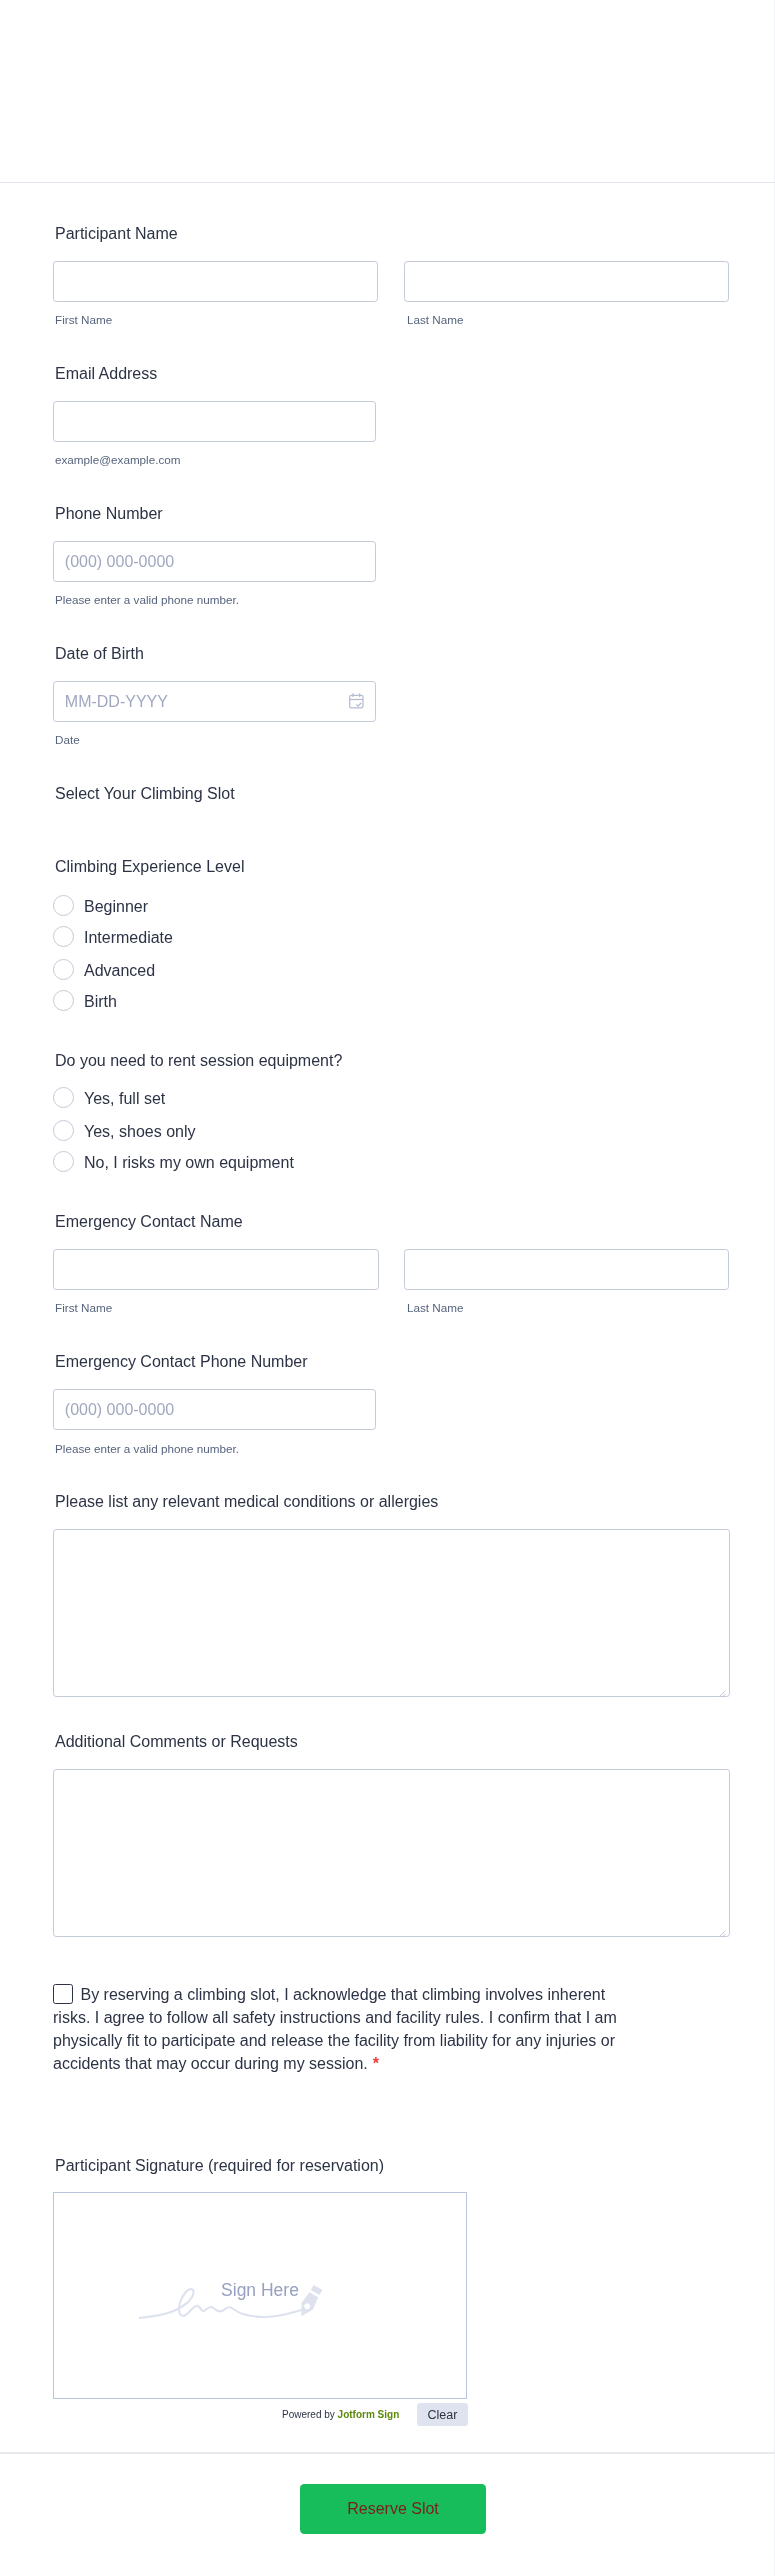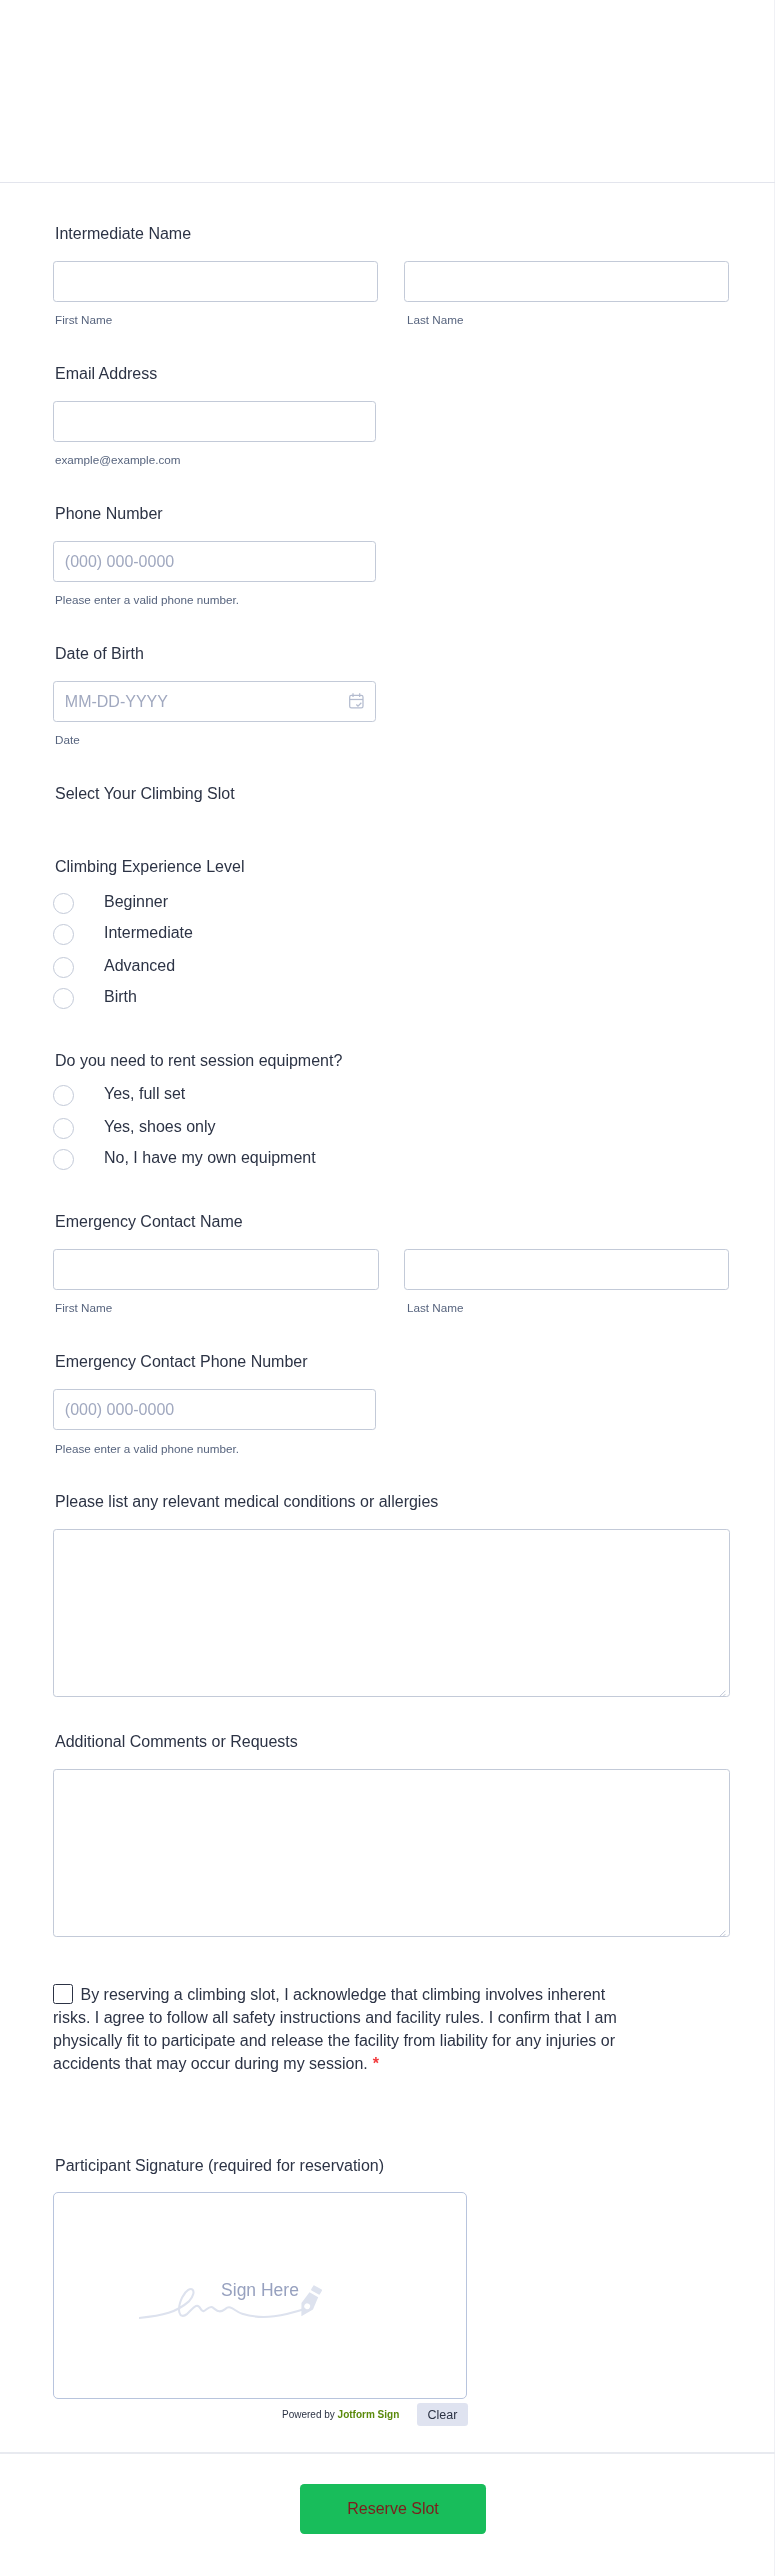--- a/index.html
+++ b/index.html
@@ -35,21 +35,21 @@
     .input {
       position: absolute; height: 41px;
       border: 1.3px solid #c3cad8; border-radius: 3.3px; background: #fff;
       font-family: "Liberation Sans", "DejaVu Sans", sans-serif;
       font-size: 16px; padding: 0 10.8px; color: #2c3345; outline: none;
     }
     .input::placeholder { color: #a0a8bf; }
     .date-wrap { position: absolute; left: 53px; top: 681px; width: 323px; height: 41px; }
     .date-wrap .input { left: 0; top: 0; width: 323px; }
     .cal-icon { position: absolute; right: 11.7px; top: 10.8px; width: 16.7px; height: 18.3px; }
-    .radio-row { position: absolute; left: 53px; height: 23px; display: flex; align-items: flex-start; gap: 20px; }
+    .radio-row { position: absolute; left: 53px; height: 23px; display: flex; align-items: flex-end; }
     .radio {
       width: 21px; height: 21px; border: 1.3px solid #c3cad8; border-radius: 50%;
       background: #fff; margin-right: 10px; flex: none;
     }
     .radio-label { font-size: 16px; color: #2c3345; white-space: nowrap; }
     .textarea {
       position: absolute; left: 53px; width: 677px; height: 168px;
       border: 1.3px solid #c3cad8; border-radius: 3.3px; background: #fff;
     }
     .resize-handle { position: absolute; right: 2.5px; bottom: 2.5px; width: 8.3px; height: 8.3px; }
@@ -58,21 +58,21 @@
       font-size: 16px; line-height: 23px; color: #2c3345;
     }
     .checkbox {
       display: inline-block; width: 20px; height: 20px;
       border: 1.7px solid #2c3345; border-radius: 2.5px; vertical-align: -4.2px; margin-right: 7.5px;
       background: #fff;
     }
     .req { color: #f23a3c; margin-left: 5px; font-weight: 700; }
     .sig-box {
       position: absolute; left: 53px; top: 2192px; width: 414px; height: 207px;
-      border: 1.3px solid #b8c4dd; border-radius: 5px; background: #fff;
+      border: 1.3px solid #b8c4dd; border-radius: 0; background: #fff;
     }
     .sig-hint {
       position: absolute; left: 0; width: 100%; top: 87px; text-align: center;
       font-size: 17.5px; color: #97a1bf;
     }
     .sig-art { position: absolute; left: 85px; top: 79px; width: 233px; height: 67px; }
     .powered {
       position: absolute; left: 282px; top: 2409px; font-size: 10px; color: #2c3345; white-space: nowrap;
     }
     .powered b { color: #5a8a0a; font-weight: 700; }
@@ -91,21 +91,21 @@
     }
   </style>
 </head>
 <body>
 
 <div class="page-frame"></div>
 
 <div class="header">
 </div>
 
-<div class="label" style="top:225px;">Intermediate Name</div>
+<div class="label" style="top:225px;">Participant Name</div>
 <input class="input" style="left: 53px; top: 261px; width: 325px;" type="text" value="">
 <input class="input" style="left: 404px; top: 261px; width: 325px;" type="text" value="">
 <div class="sublabel gray" style="left:55px; top:313px;">First Name</div>
 <div class="sublabel gray" style="left:407px; top:313px;">Last Name</div>
 
 <div class="label" style="top:365px;">Email Address</div>
 <input class="input" style="left: 53px; top: 401px; width: 323px;" type="email" value="">
 <div class="sublabel gray" style="left:55px; top:453px;">example@example.com</div>
 
 <div class="label" style="top:505px;">Phone Number</div>
@@ -151,21 +151,21 @@
 <div class="radio-row" style="top:1085px;">
   <span class="radio"></span>
   <span class="radio-label">Yes, full set</span>
 </div>
 <div class="radio-row" style="top:1118px;">
   <span class="radio"></span>
   <span class="radio-label">Yes, shoes only</span>
 </div>
 <div class="radio-row" style="top:1149px;">
   <span class="radio"></span>
-  <span class="radio-label">No, I have my own equipment</span>
+  <span class="radio-label">No, I risks my own equipment</span>
 </div>
 
 <div class="label" style="top:1213px;">Emergency Contact Name</div>
 <input class="input" style="left: 53px; top: 1249px; width: 326px;" type="text" value="">
 <input class="input" style="left: 404px; top: 1249px; width: 325px;" type="text" value="">
 <div class="sublabel gray" style="left:55px; top:1301px;">First Name</div>
 <div class="sublabel gray" style="left:407px; top:1301px;">Last Name</div>
 
 <div class="label" style="top:1353px;">Emergency Contact Phone Number</div>
 <input class="input" style="left: 53px; top: 1389px; width: 323px;" type="tel" placeholder="(000) 000-0000">

